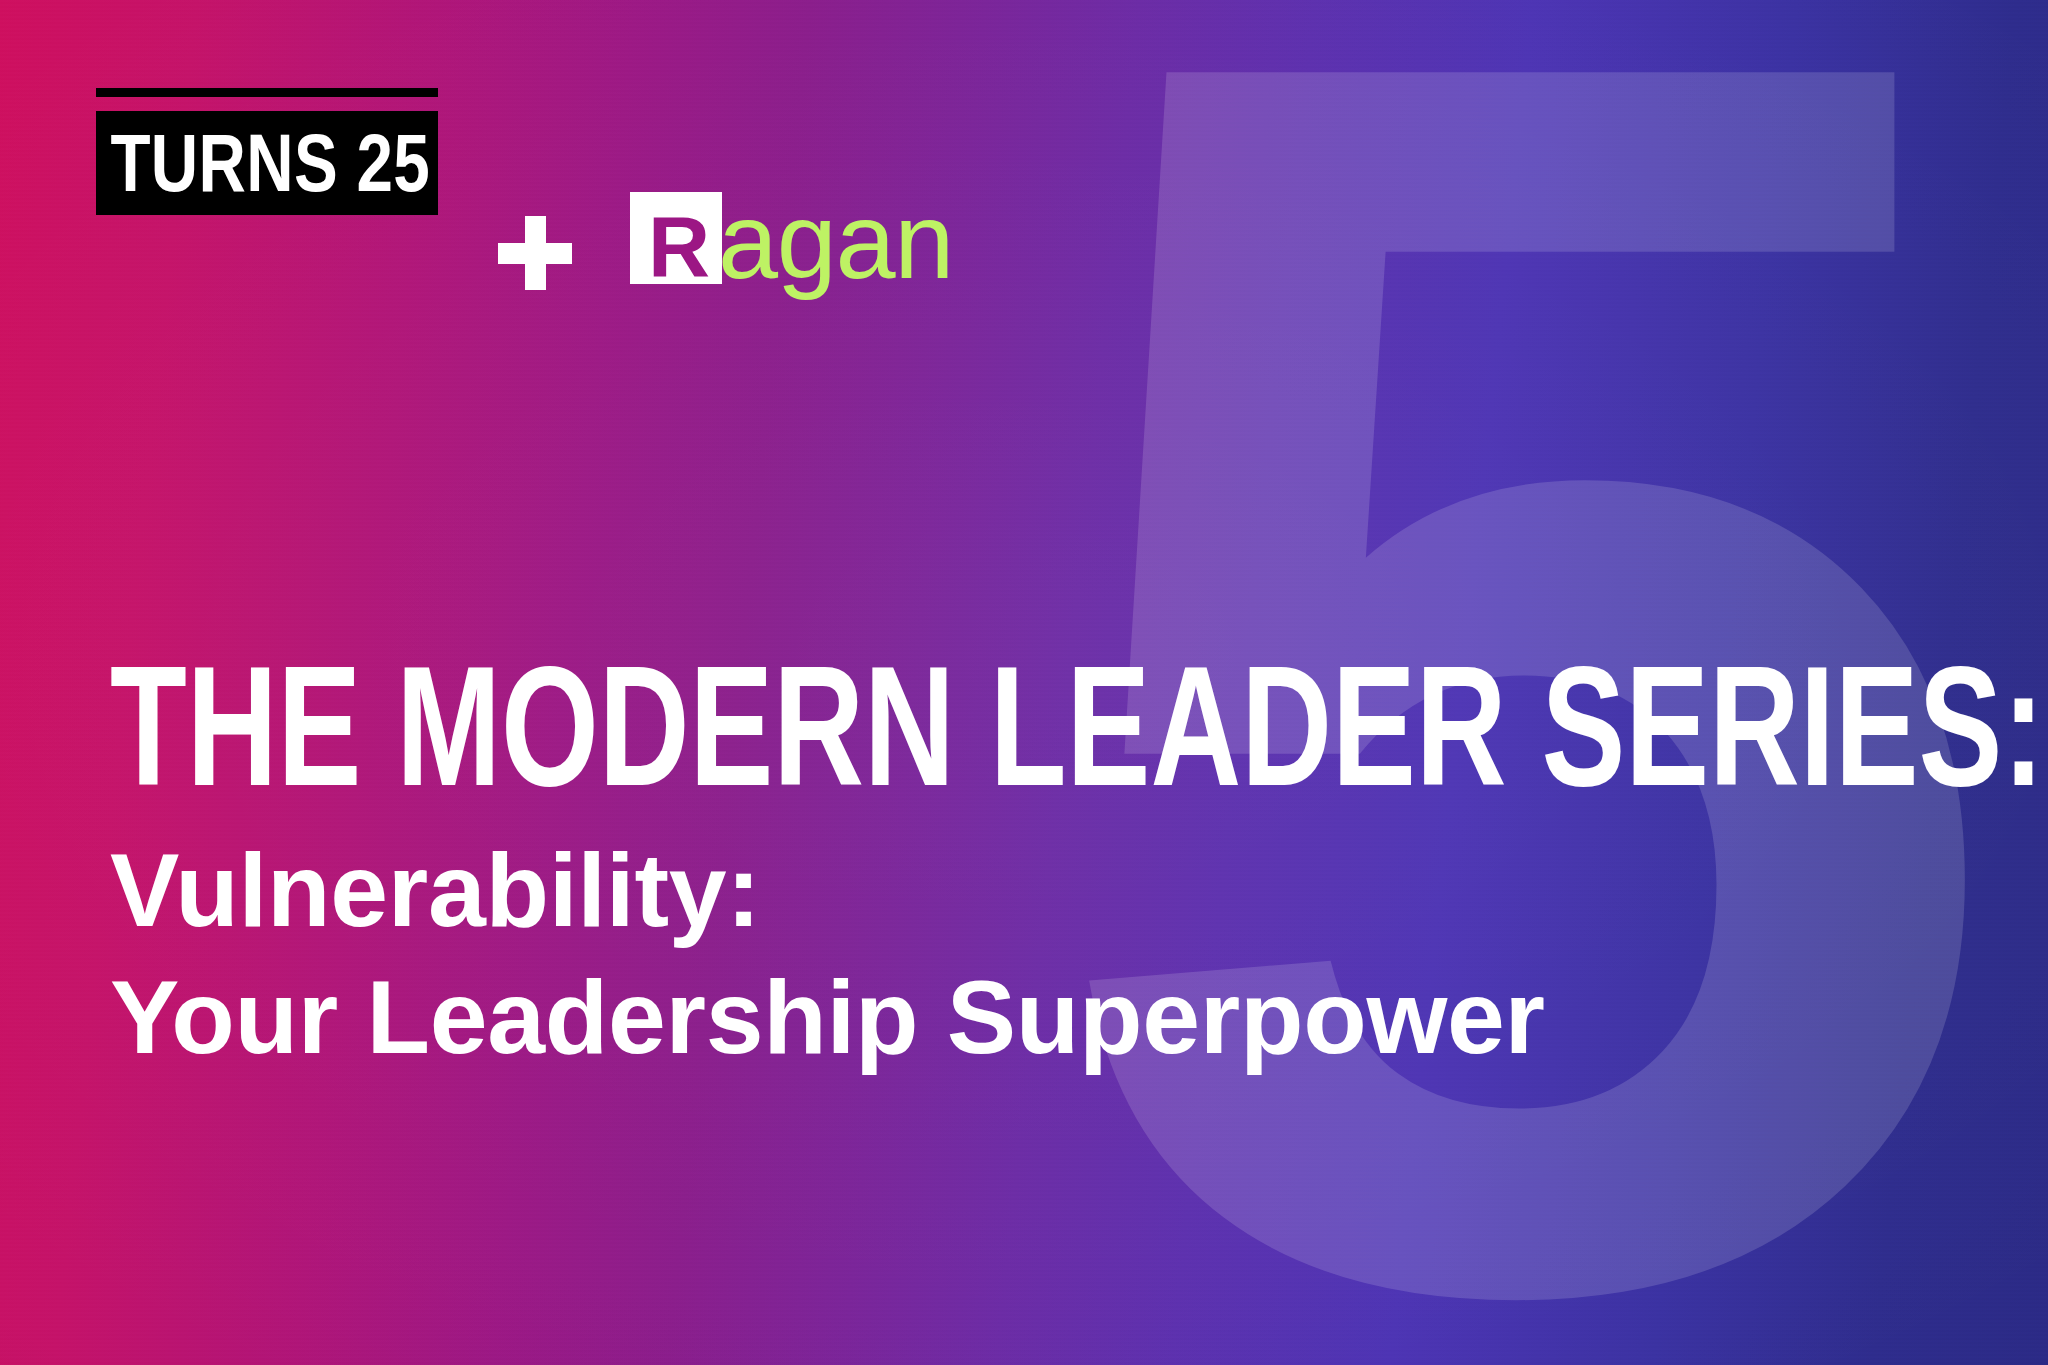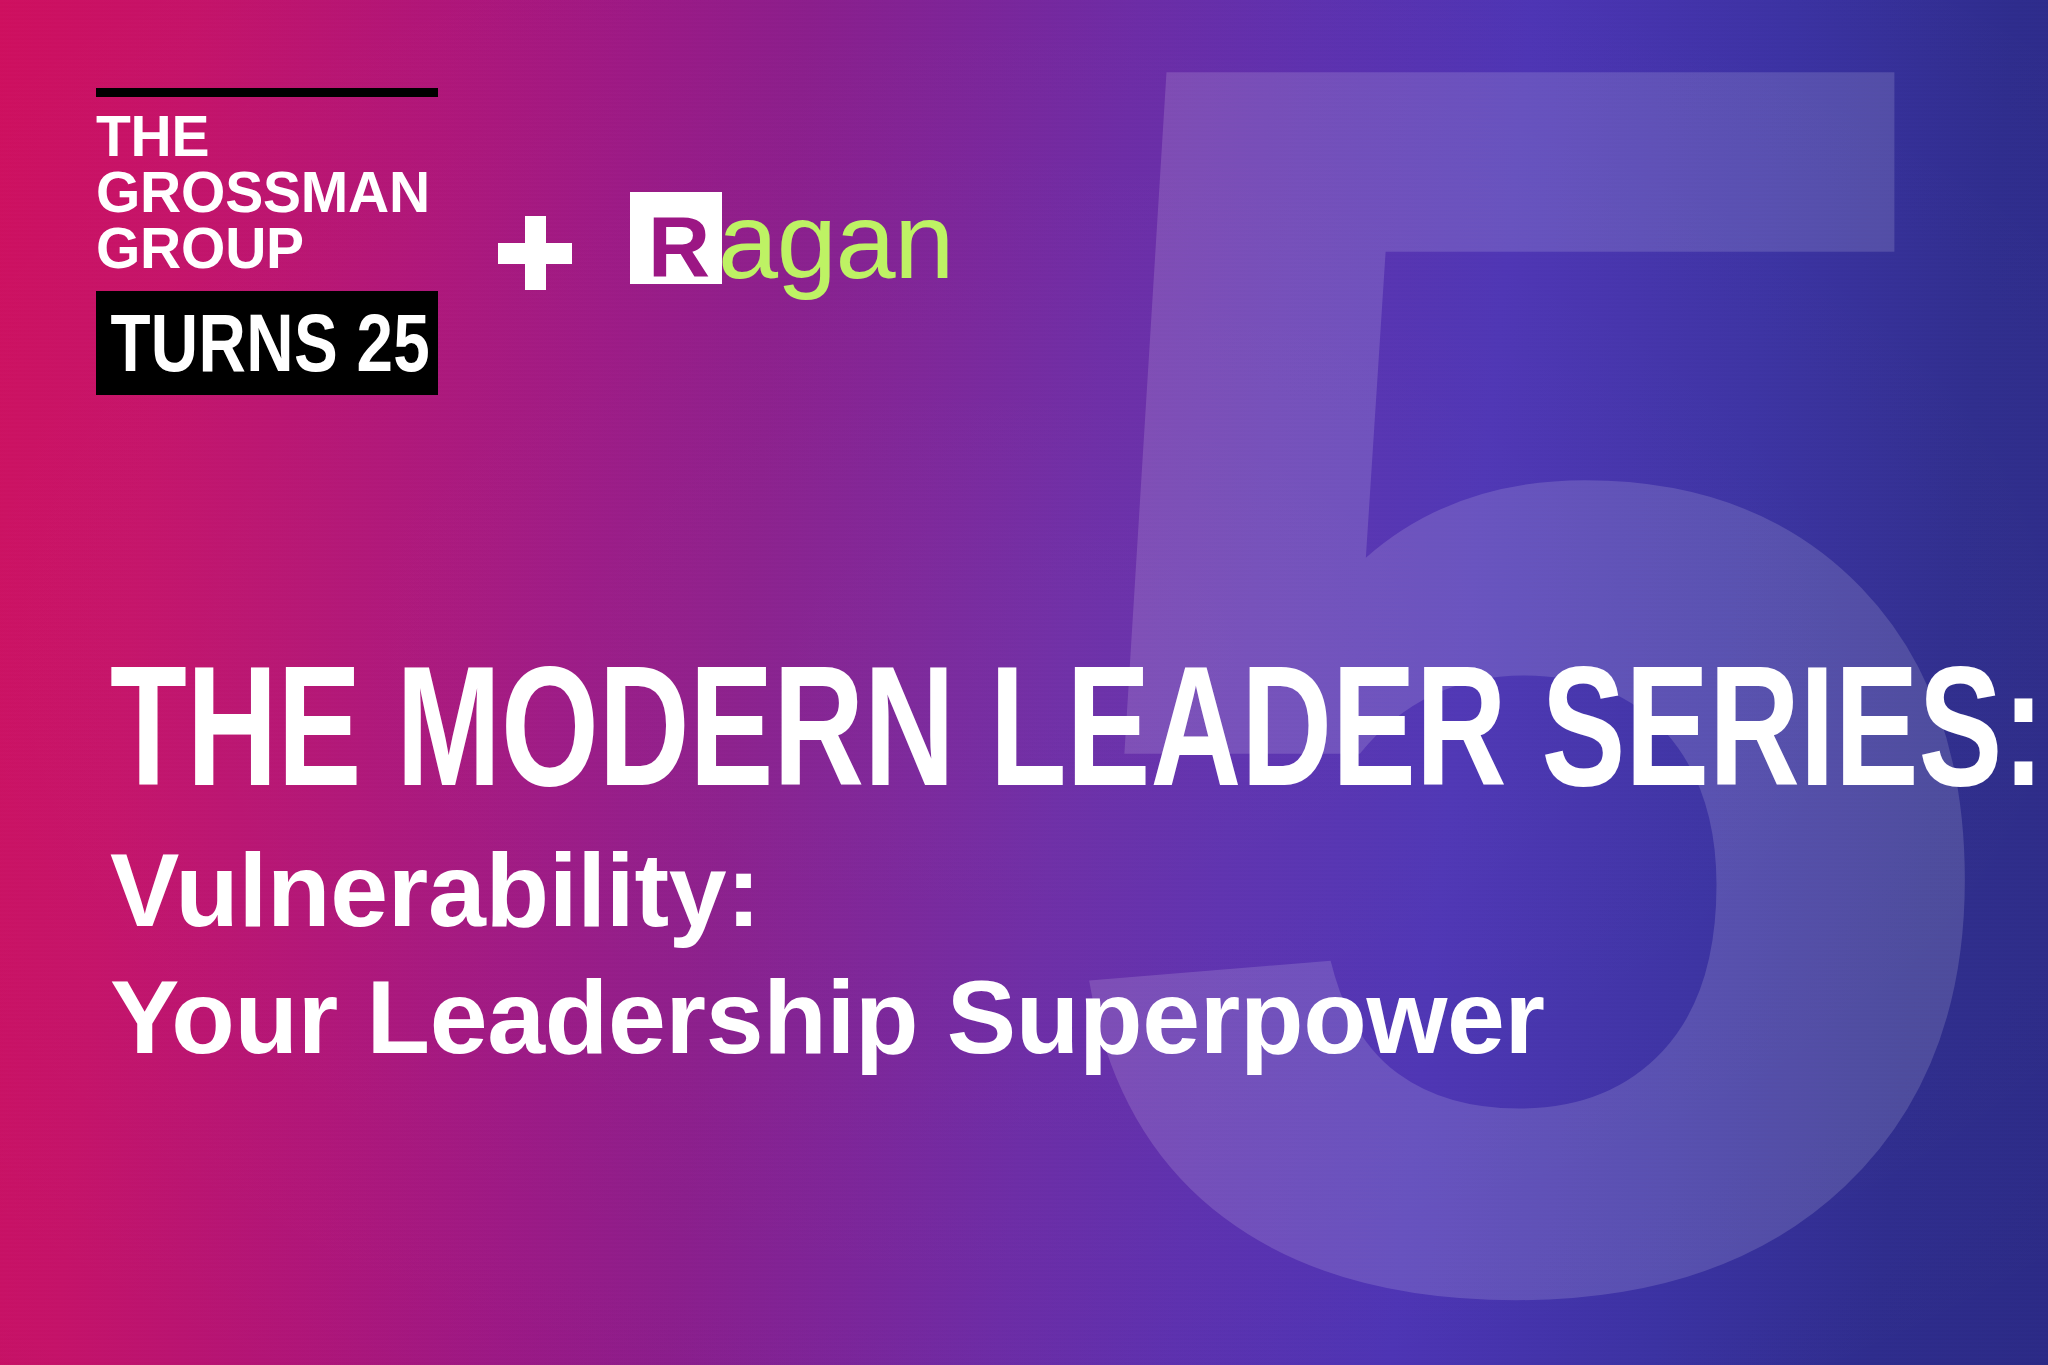--- a/index.html
+++ b/index.html
@@ -211,25 +211,20 @@
 <div id="stage">
 
   <div class="bg-base"></div>
   <div class="bg-subtle-rows"></div>
   <div class="bg-vignette"></div>
 
   <div class="watermark">5</div>
 
   <div class="lockup">
     <div class="lockup-rule"></div>
-    <div class="lockup-name">
-      <span>THE</span>
-      <span>GROSSMAN</span>
-      <span>GROUP</span>
-    </div>
     <div class="lockup-turns">
       <div class="lockup-turns-txt">TURNS 25</div>
     </div>
   </div>
 
   <div class="plus"></div>
 
   <div class="ragan">
     <div class="ragan-mark">
       <span class="ragan-mark-r">R</span>

